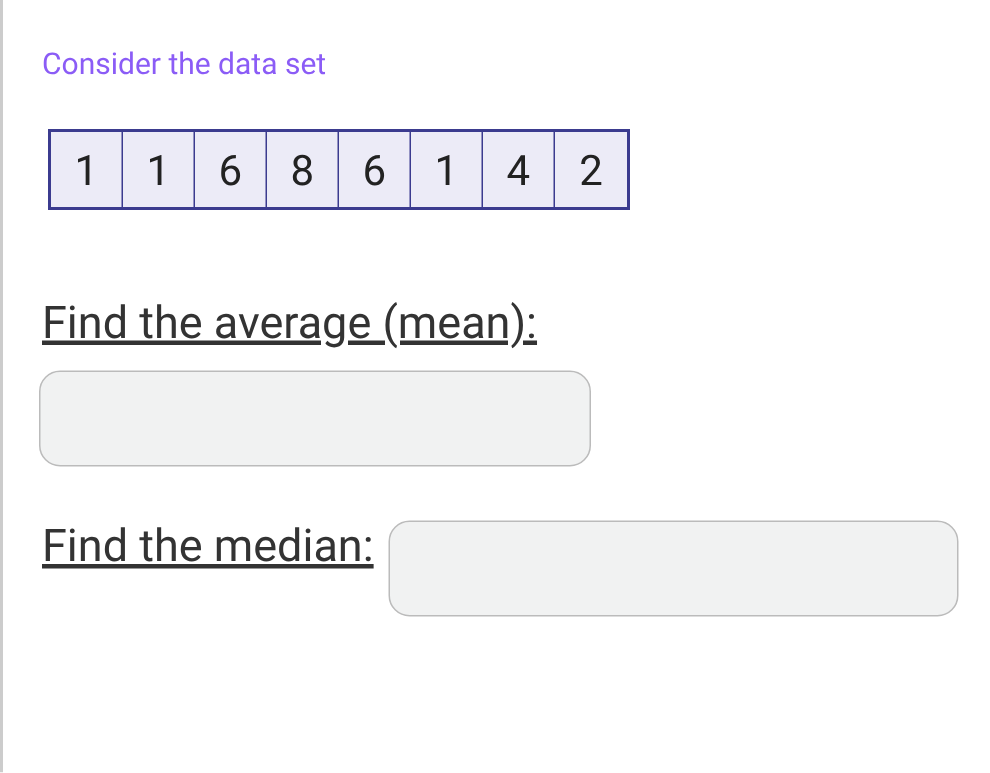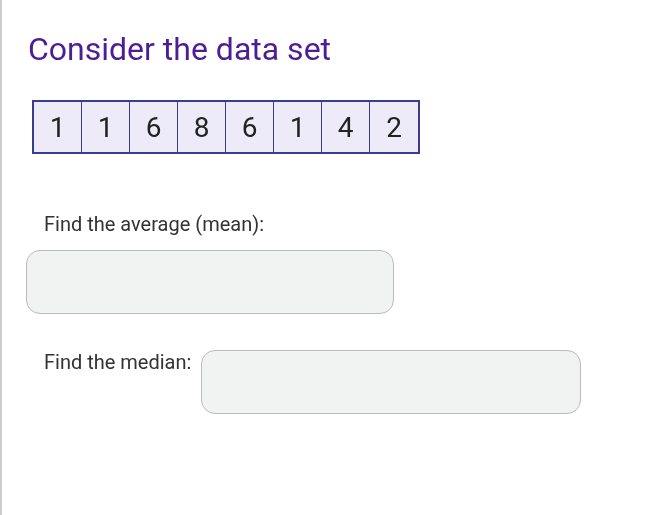--- a/index.html
+++ b/index.html
@@ -12,23 +12,23 @@
       width: 660px;
       height: 515px;
       overflow: hidden;
     }
     .container {
       border-left: 2px solid #ccc;
       padding: 20px 20px 20px 22px;
       height: 100%;
     }
     .prompt-text {
-      font-size: 32px;
+      font-size: 20px;
       margin: 10px 0 32px 4px;
-      color: #4c1d95;
+      color: #8b5cf6;
     }
     .data-table {
       display: inline-flex;
       border: 2px solid #3b3b8f;
       margin-left: 8px;
       margin-bottom: 58px;
     }
     .data-cell {
       width: 48px;
       height: 50px;
@@ -37,23 +37,24 @@
       justify-content: center;
       font-size: 28px;
       color: #222;
       background: #ecebf7;
       border-right: 1px solid #3b3b8f;
     }
     .data-cell:last-child {
       border-right: none;
     }
     .question-label {
-      font-size: 20px;
+      font-size: 30px;
       color: #333;
-      margin: 0 10px 8px 20px;
+      margin: 0 10px 8px 4px;
+      text-decoration: underline;
     }
     .question-label.block {
       display: block;
       width: 100%;
       margin-bottom: 14px;
     }
     .answer-input {
       height: 64px;
       border: 1px solid #bbb;
       border-radius: 14px;

